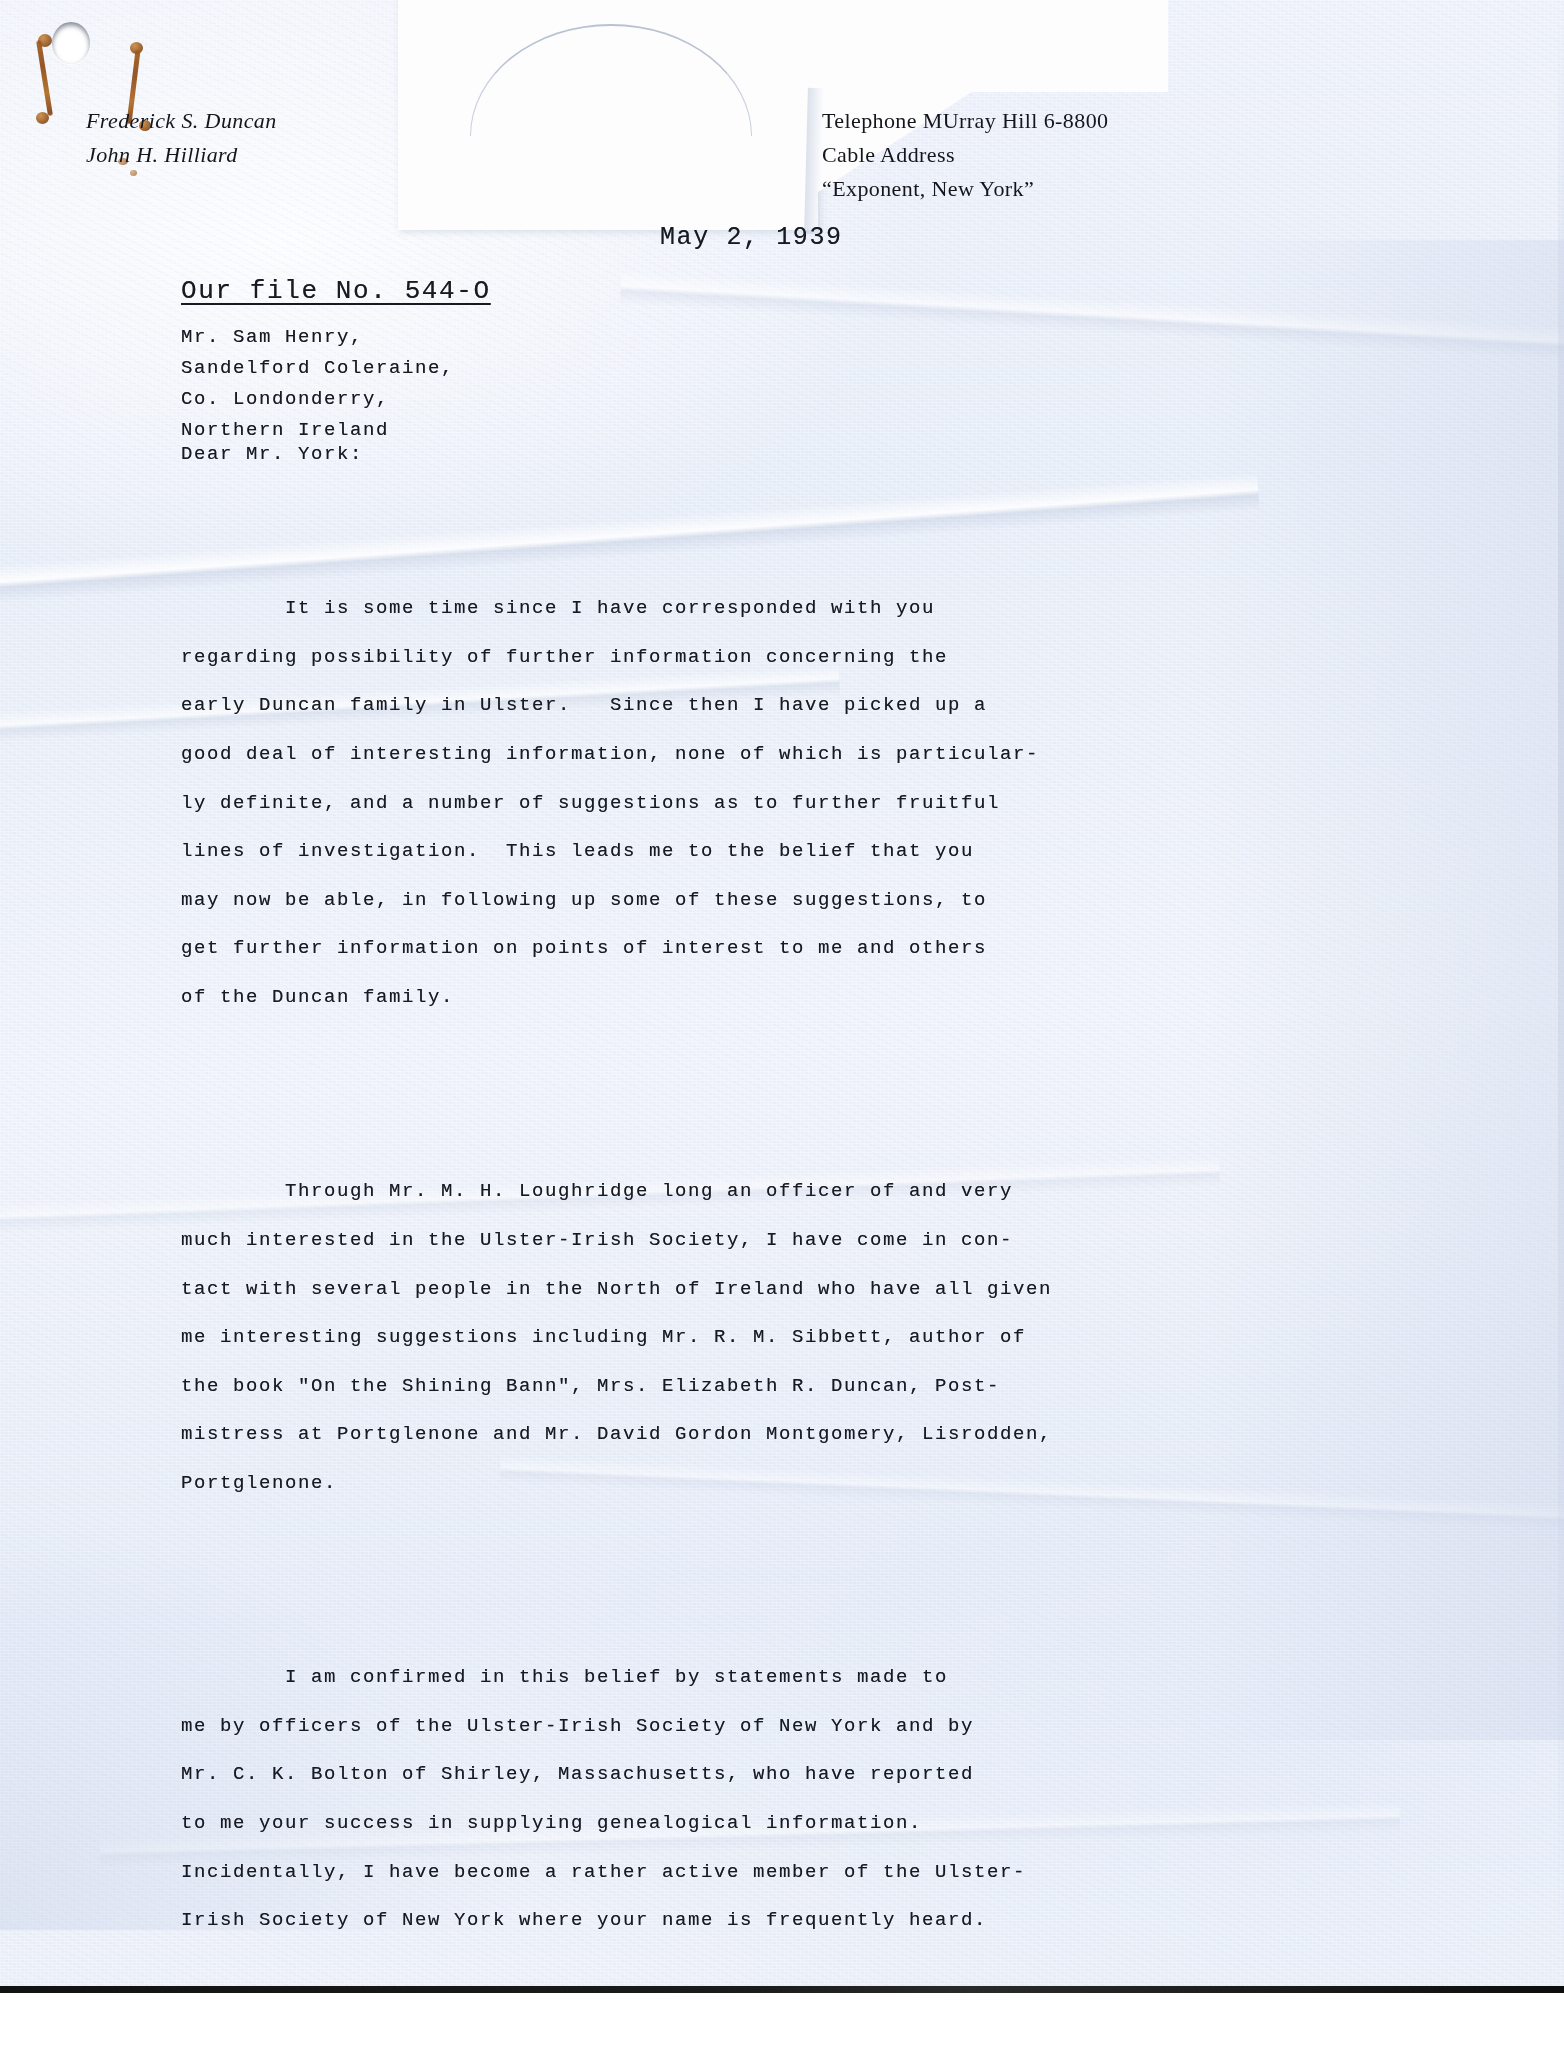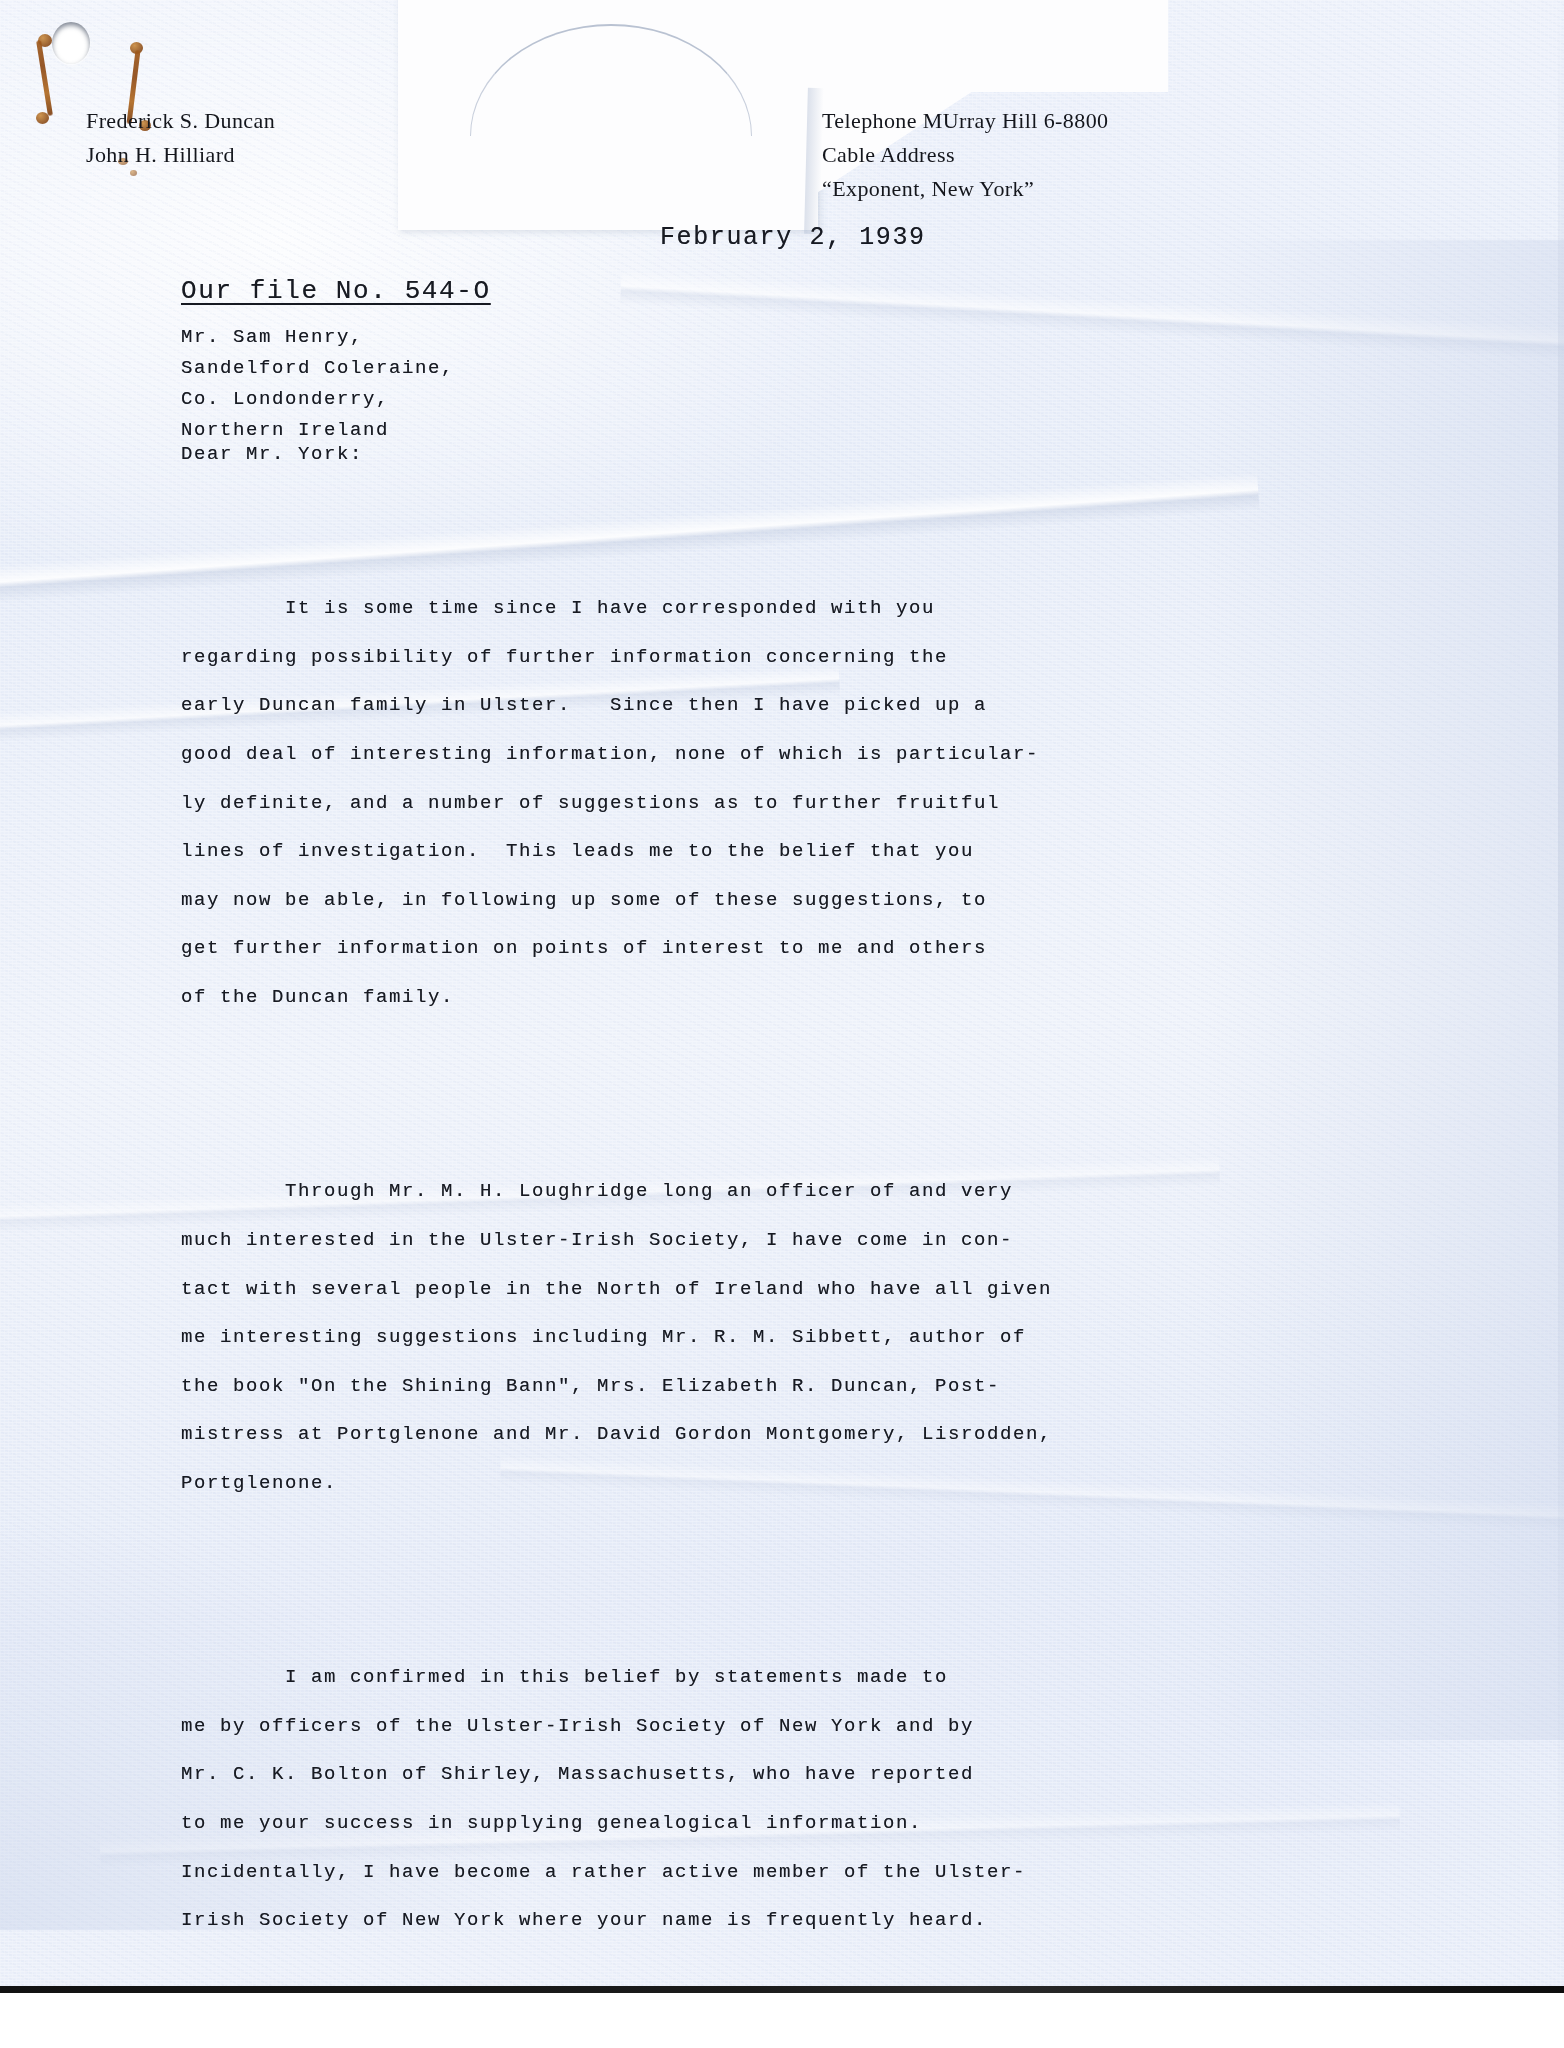--- a/index.html
+++ b/index.html
@@ -145,21 +145,21 @@
   
   .letterhead {
     position: absolute;
     font-family: "Liberation Serif", "DejaVu Serif", serif;
     color: #14161c;
     font-size: 22px;
     line-height: 34px;
     letter-spacing: .4px;
     white-space: pre;
   }
-  #lh-left  { left: 86px; top: 104px; }
+  #lh-left  { left: 86px; top: 104px; font-style: italic; }
   #lh-right { left: 822px; top: 104px; text-align: left; width: 300px; }
 
   .typed {
     position: absolute;
     font-family: "Liberation Mono", "DejaVu Sans Mono", monospace;
     color: #171a22;
     font-size: 19px;
     letter-spacing: 1.6px;
     white-space: pre;
     text-shadow: 0 0 .6px rgba(23,26,34,.55);
@@ -229,21 +229,21 @@
   <div class="rust-blob" style="left:118px; top:158px; width:10px; height:7px; opacity:.65;"></div>
   <div class="rust-blob" style="left:130px; top:170px; width:7px;  height:6px; opacity:.6;"></div>
 
   <div class="letterhead" id="lh-left">Frederick S. Duncan
 John H. Hilliard</div>
 
   <div class="letterhead" id="lh-right">Telephone MUrray Hill 6-8800
 Cable Address
 “Exponent, New York”</div>
 
-  <div class="typed" id="date">February 2, 1939</div>
+  <div class="typed" id="date">May 2, 1939</div>
 
   <div class="typed" id="fileno">Our file No. 544-O</div>
 
   <div class="typed" id="addr">Mr. Sam Henry,
 Sandelford Coleraine,
 Co. Londonderry,
 Northern Ireland</div>
 
   <div class="typed" id="salut">Dear Mr. York:</div>
 

